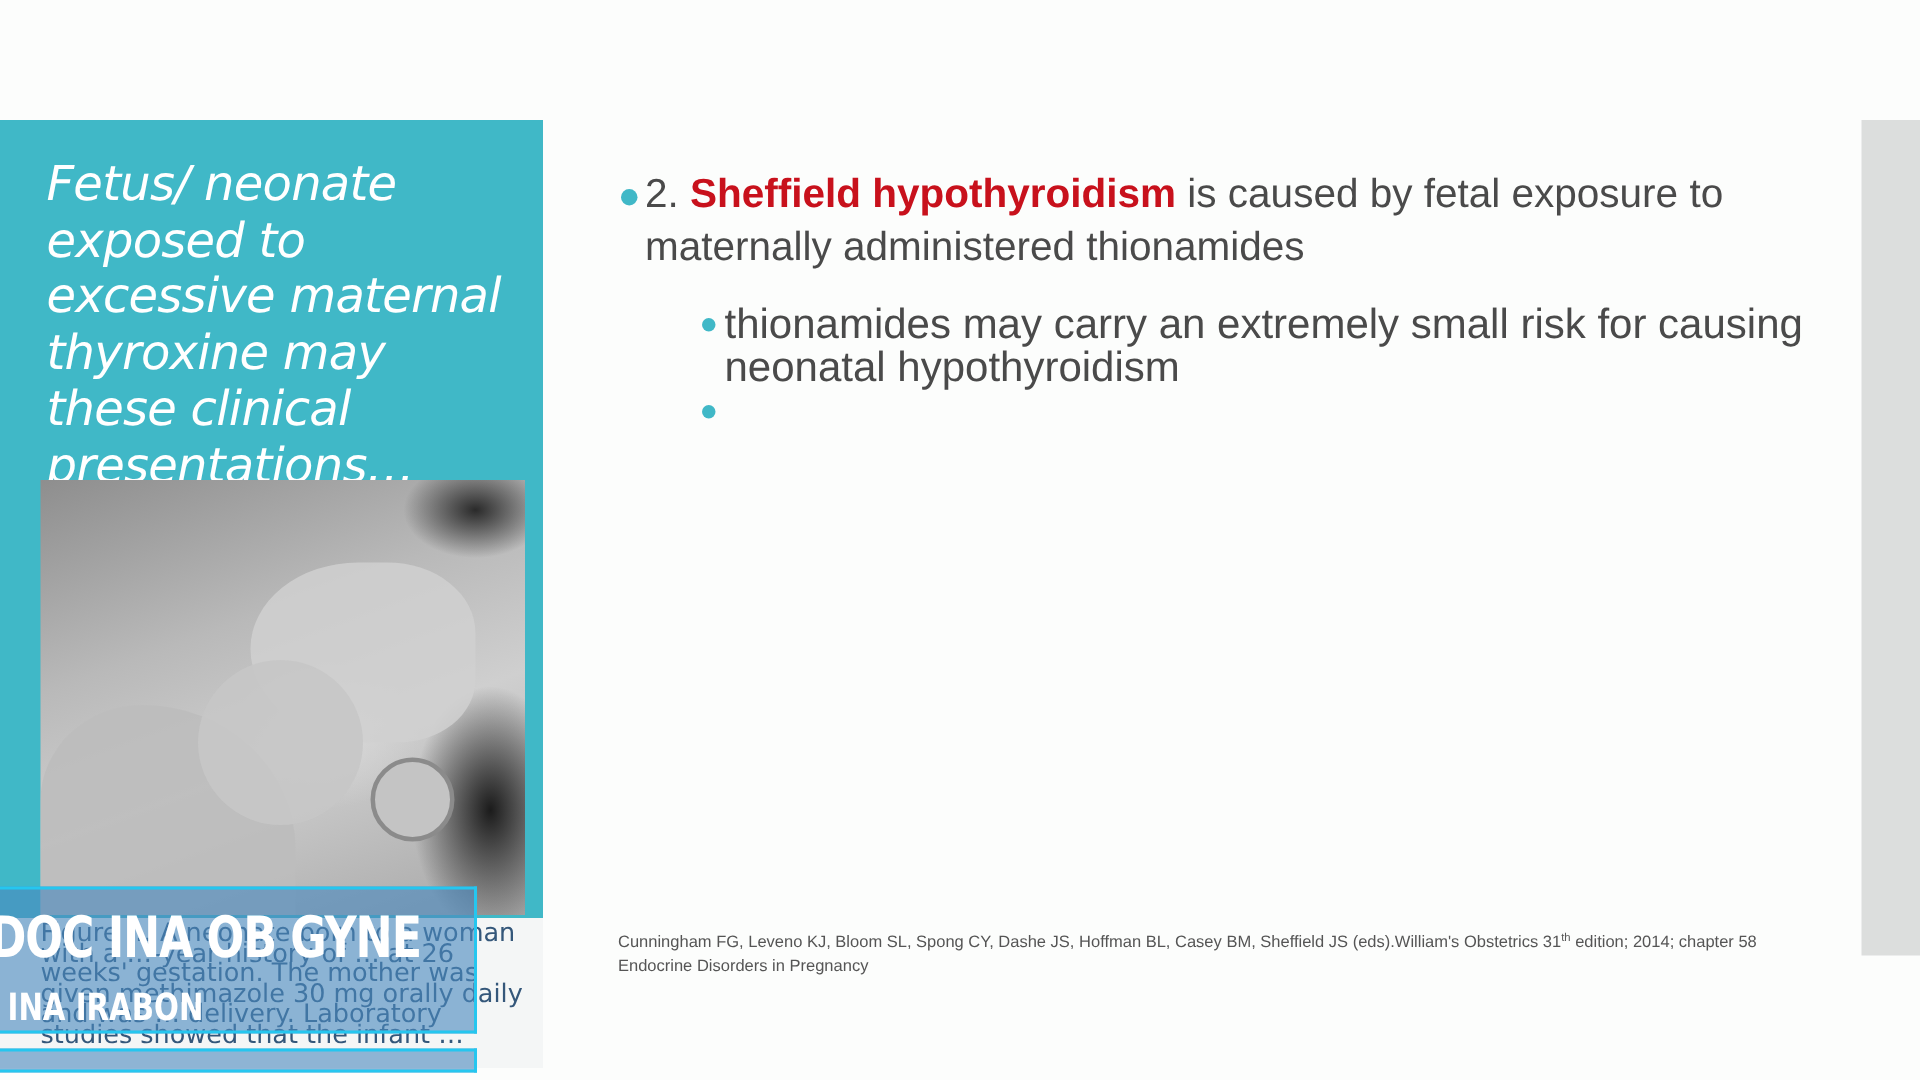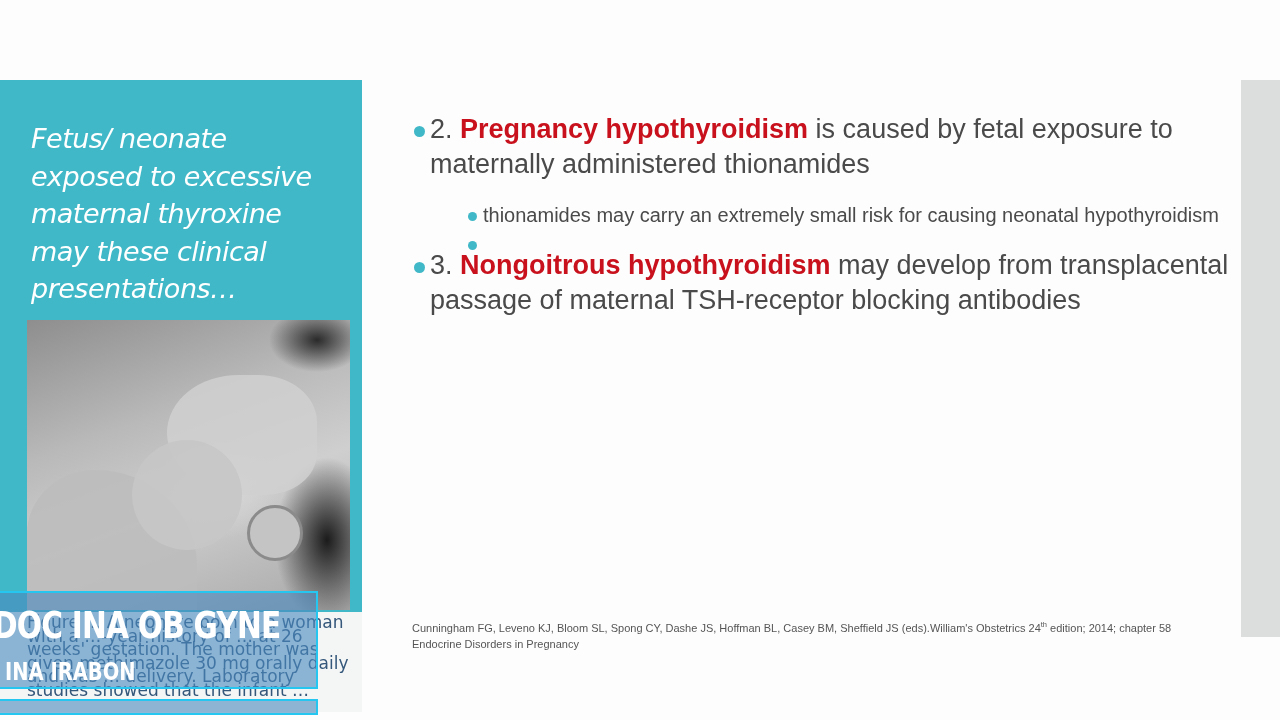--- a/index.html
+++ b/index.html
@@ -9,23 +9,23 @@
     font-family:"Liberation Sans", sans-serif;
   }
   .slide { position:absolute; inset:0; background:#fcfdfc; }
 
   
   .left-panel {
     position:absolute; left:0; top:80px; width:362px; height:560px;
     background:#40b8c7;
   }
   .left-title {
-    position:absolute; left:31px; top:40px; width:310px;
+    position:absolute; left:31px; top:24px; width:310px;
     color:#ffffff; font-style:italic; font-weight:normal;
-    font-size:27px; line-height:37.5px; letter-spacing:-0.5px;
+    font-size:32px; line-height:37.5px; letter-spacing:-0.5px;
     font-family:"DejaVu Sans", sans-serif;
   }
   .photo {
     position:absolute; left:27px; top:240px; width:323px; height:290px;
     background:
       radial-gradient(ellipse 90px 70px at 190px 170px, #d8d8d8 0%, rgba(216,216,216,0) 70%),
       radial-gradient(ellipse 70px 110px at 300px 220px, #1b1b1b 0%, rgba(27,27,27,0) 75%),
       radial-gradient(ellipse 60px 40px at 290px 20px, #2a2a2a 0%, rgba(42,42,42,0) 80%),
       linear-gradient(160deg, #8e8e8e 0%, #b9b9b9 35%, #cfcfcf 60%, #a7a7a7 100%);
     overflow:hidden;
@@ -69,21 +69,21 @@
     font-size:27px; line-height:34.5px;
     font-family:"Liberation Sans", sans-serif;
   }
   .bullet .dot {
     position:absolute; left:2px; top:14px; width:11px; height:11px;
     border-radius:50%; background:#40b8c7;
   }
   .bullet .em { color:#c8111c; font-weight:bold; }
   .sub {
     position:relative; padding-left:71px;
-    font-size:20px; line-height:29px; color:#4a4a4a;
+    font-size:28px; line-height:29px; color:#4a4a4a;
   }
   .sub .dot {
     position:absolute; left:56px; top:11px; width:9px; height:9px;
     border-radius:50%; background:#40b8c7;
   }
   .b1 { margin-top:0; }
   .subs { margin-top:20px; }
   .b3 { margin-top:18px; }
   .b4 { margin-top:17px; }
   .refs {
@@ -131,39 +131,35 @@
     </div>
   </div>
   <div class="caption-bg"></div>
   <div class="caption-text">Figure … A neonate born to a woman with a …-year history of … at 26 weeks' gestation. The mother was given methimazole 30 mg orally daily and was … delivery. Laboratory studies showed that the infant …</div>
 
   <div class="right-bar"></div>
 
   <div class="content">
     <div class="bullet b1">
       <span class="dot"></span>
-      <span>2. </span><span class="em">Pregnancy hypothyroidism</span><span> is caused by fetal exposure to maternally administered thionamides</span>
+      <span>2. </span><span class="em">Sheffield hypothyroidism</span><span> is caused by fetal exposure to maternally administered thionamides</span>
     </div>
     <div class="subs">
       <div class="sub">
         <span class="dot"></span>
         <span>thionamides may carry an extremely small risk for causing neonatal hypothyroidism</span>
       </div>
       <div class="sub">
         <span class="dot"></span>
       </div>
     </div>
-    <div class="bullet b3">
-      <span class="dot"></span>
-      <span>3. </span><span class="em">Nongoitrous hypothyroidism</span><span> may develop from transplacental passage of maternal TSH-receptor blocking antibodies</span>
-    </div>
   </div>
 
   <div class="refs">
-    <span>Cunningham FG, Leveno KJ, Bloom SL, Spong CY, Dashe JS, Hoffman BL, Casey BM, Sheffield JS (eds).William's Obstetrics 24</span><sup>th</sup><span> edition; 2014; chapter 58 Endocrine Disorders in Pregnancy</span>
+    <span>Cunningham FG, Leveno KJ, Bloom SL, Spong CY, Dashe JS, Hoffman BL, Casey BM, Sheffield JS (eds).William's Obstetrics 31</span><sup>th</sup><span> edition; 2014; chapter 58 Endocrine Disorders in Pregnancy</span>
   </div>
 
   <div class="overlay-box"></div>
   <div class="overlay-strip"></div>
   <div class="overlay-line1">DOC INA OB GYNE</div>
   <div class="overlay-line2">INA IRABON</div>
 
 </div>
 
 </body></html>

